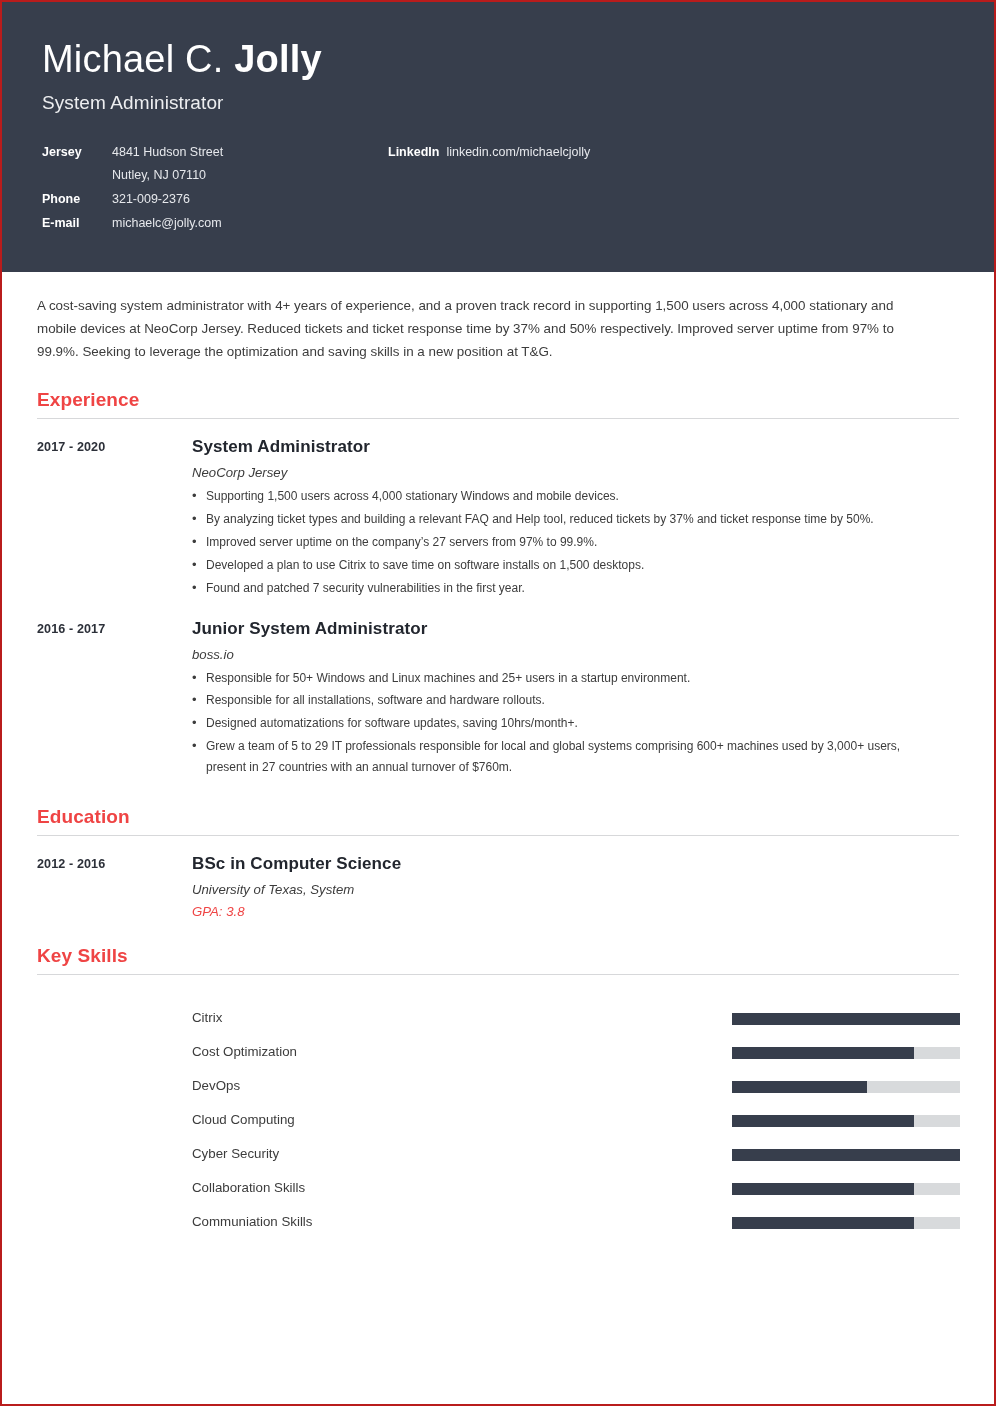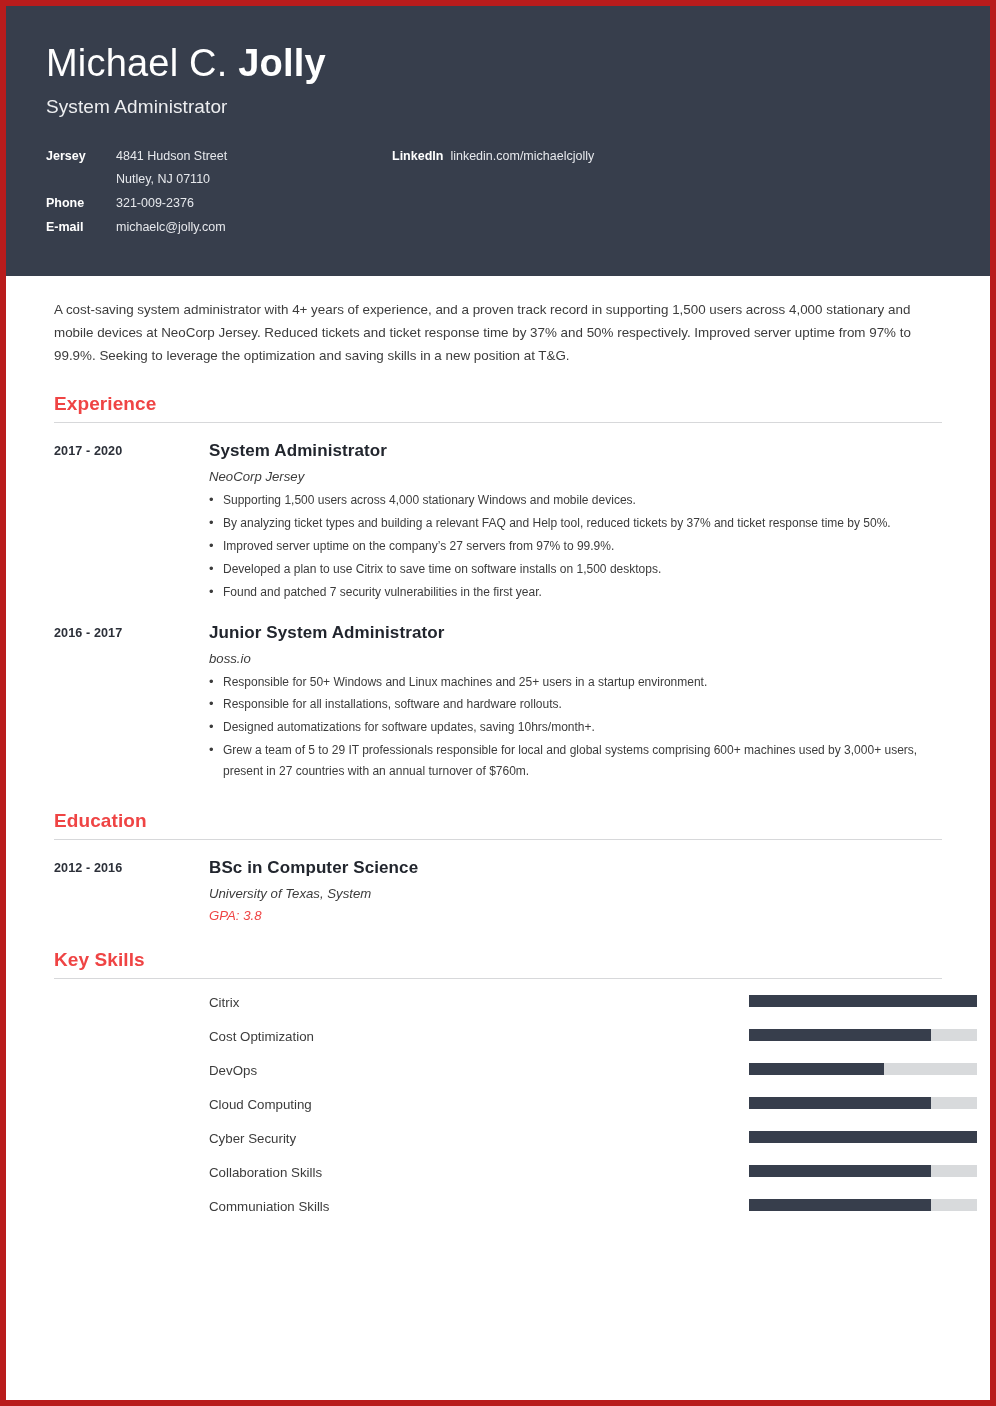--- a/index.html
+++ b/index.html
@@ -8,21 +8,21 @@
     background: #ffffff;
   }
   body {
     font-family: "Liberation Sans", sans-serif;
     -webkit-font-smoothing: antialiased;
   }
   .page {
     width: 996px;
     height: 1406px;
     box-sizing: border-box;
-    border: 6px solid #b91c1c;
+    border: 2px solid #b91c1c;
     background: #ffffff;
     overflow: hidden;
     position: relative;
   }
 
   
   .resume-header {
     background: #373e4c;
     color: #ffffff;
     padding: 30px 40px 26px 40px;
@@ -79,21 +79,21 @@
     font-weight: 400;
   }
   .contact-value-2 {
     color: #e6e8ec;
     font-weight: 400;
     margin-left: 70px;
   }
 
   
   .resume-body {
-    padding: 0 48px;
+    padding: 0 35px;
     box-sizing: border-box;
   }
   .summary {
     font-size: 13.4px;
     line-height: 1.72;
     color: #3c3c3c;
     margin-top: 22px;
     margin-bottom: 0;
     padding-right: 28px;
   }
@@ -174,21 +174,21 @@
     color: #3c3c3c;
     font-size: 13px;
   }
 
   
   .skills-wrap {
     padding-left: 155px;
   }
   .skill-row {
     display: flex;
-    align-items: flex-start;
+    align-items: flex-end;
     height: 34px;
     gap: 15px;
   }
   .skill-label {
     flex: 0 0 525px;
     width: 525px;
     font-size: 13.3px;
     color: #3c3c3c;
   }
   .skill-track {

